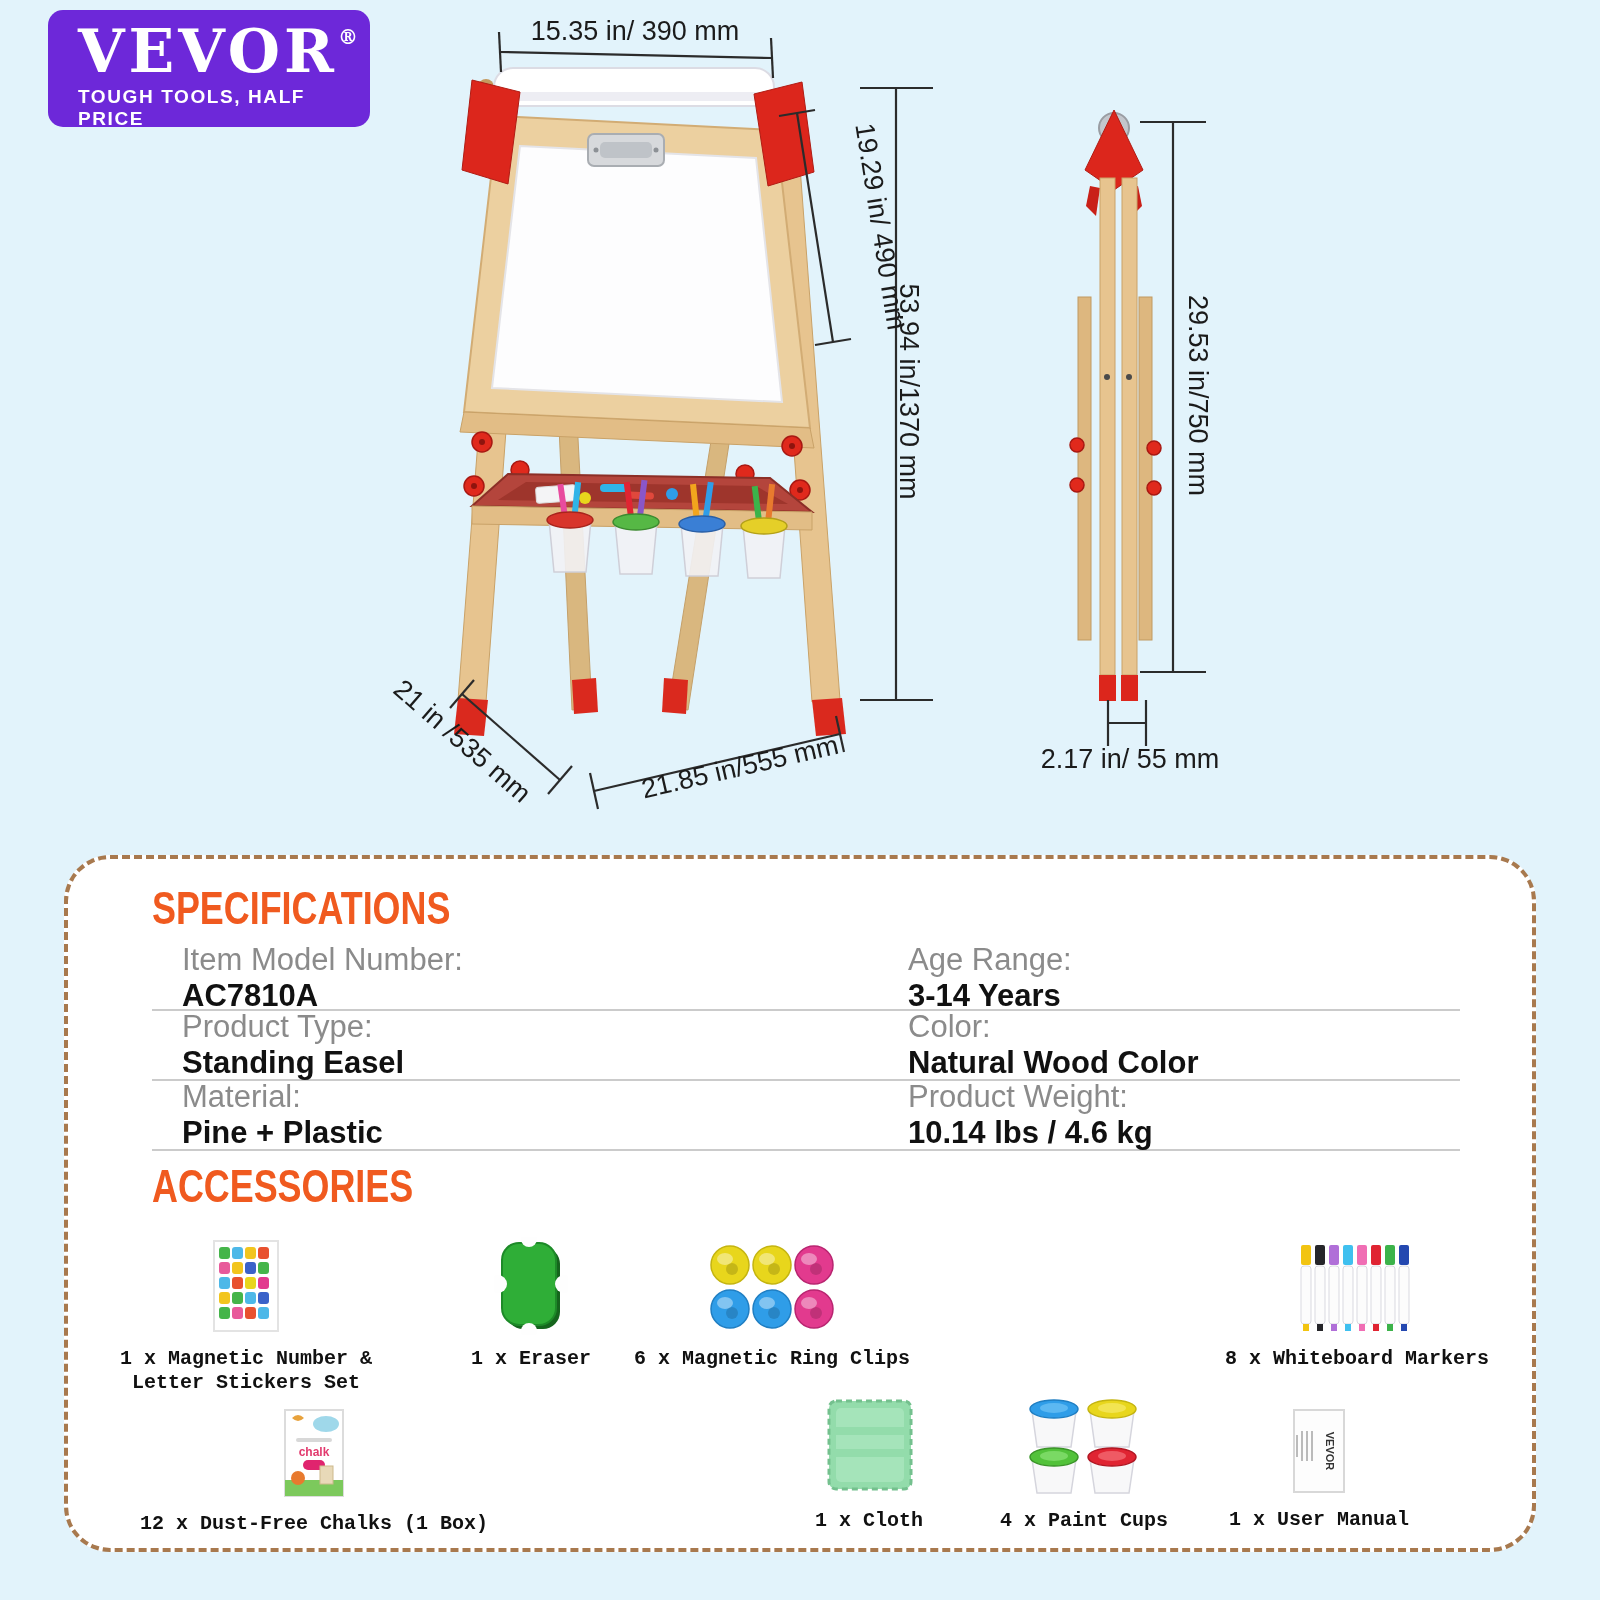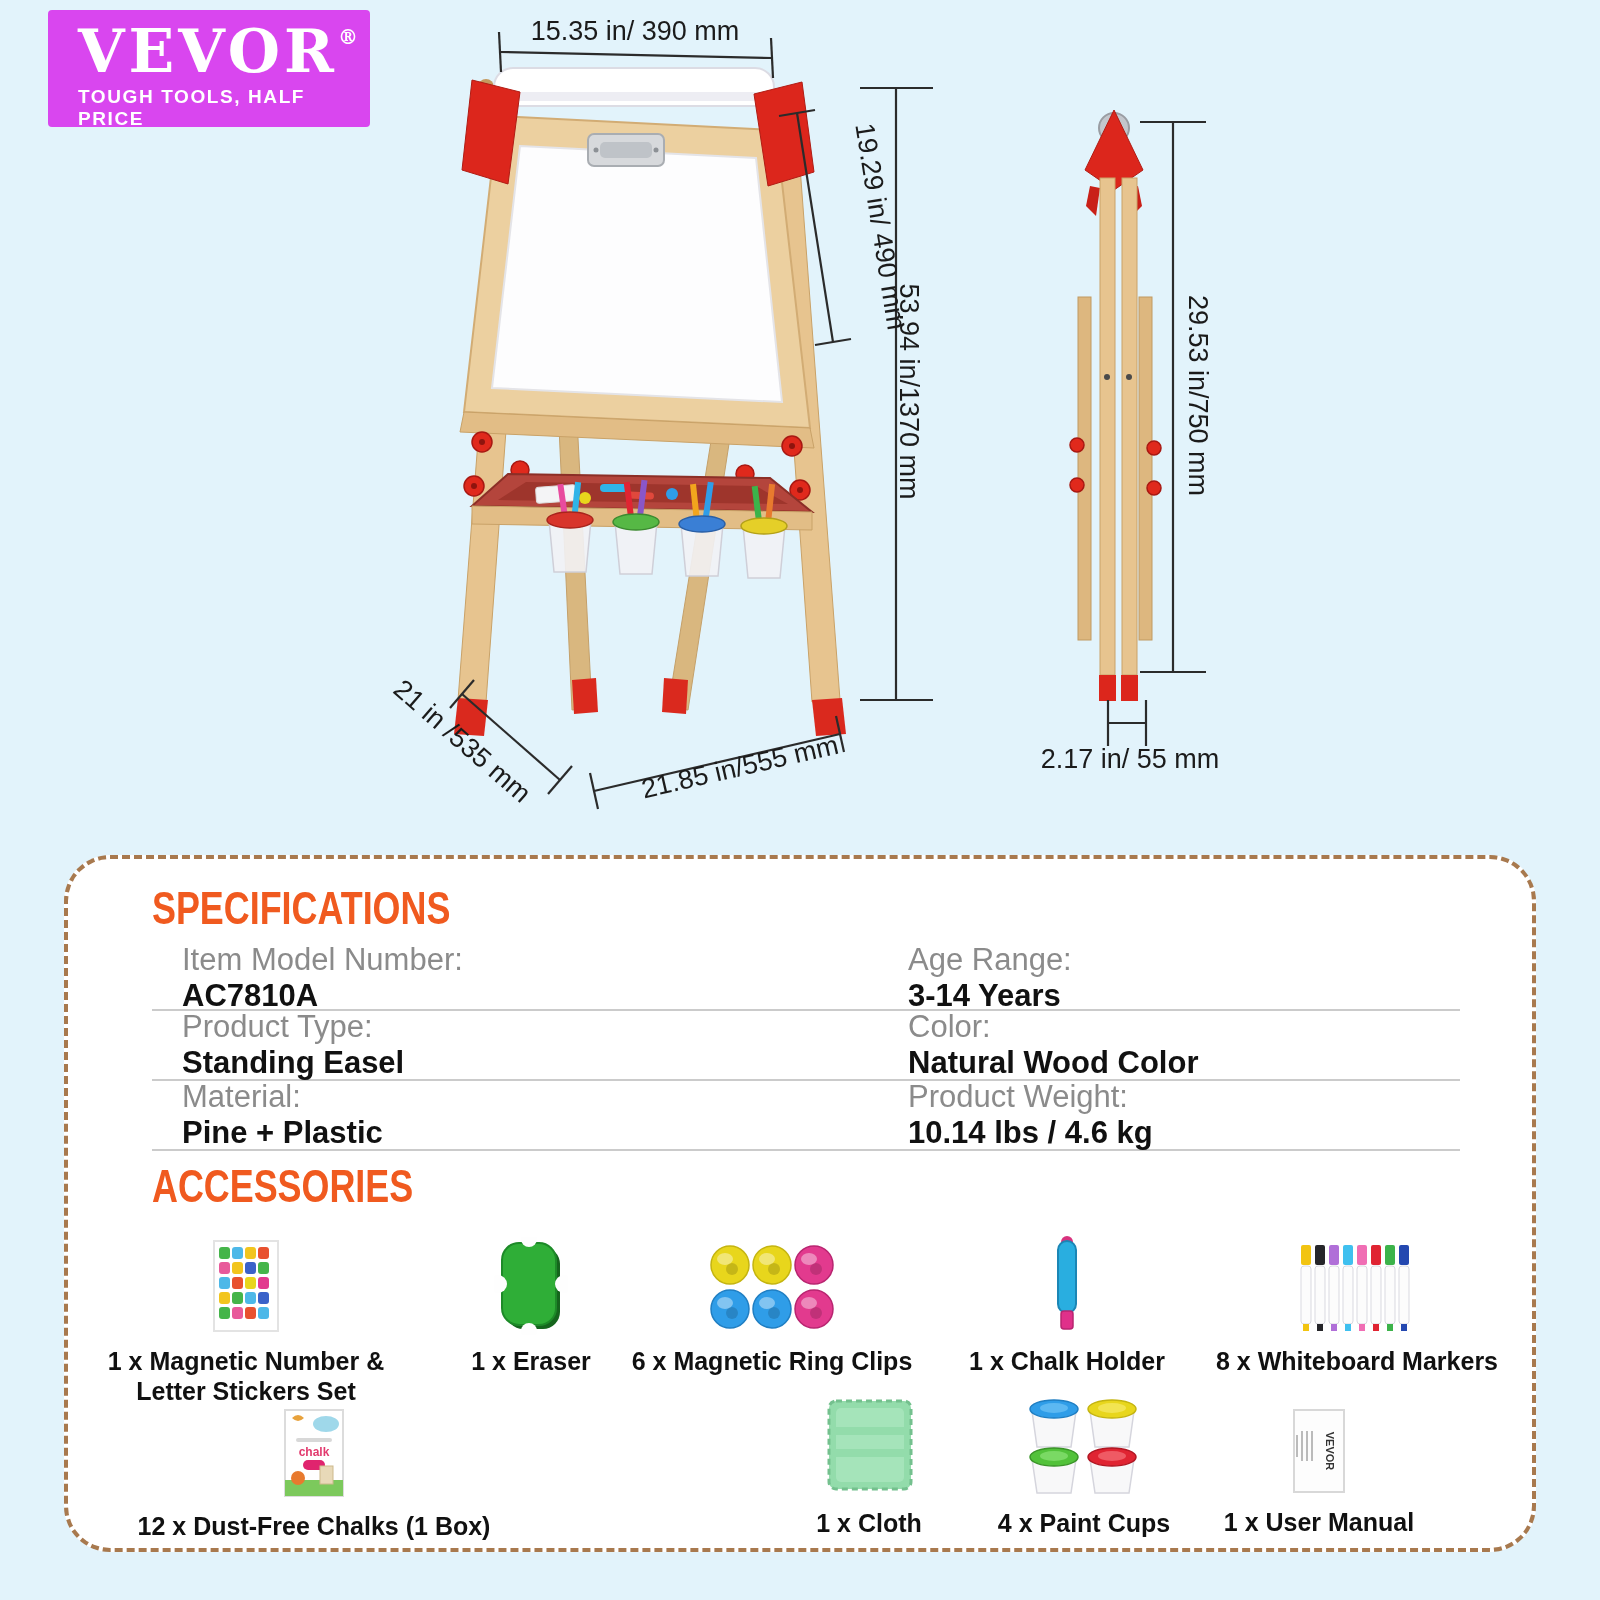--- a/index.html
+++ b/index.html
@@ -4,21 +4,21 @@
 <style>
   html,body{margin:0;padding:0;background:#c8dde8;}
   #stage{
     position:relative;width:1600px;height:1600px;margin:0 auto;
     background:#e2f3fb;overflow:hidden;
     font-family:"Liberation Sans", sans-serif;color:#1b1b1b;
   }
   
   .logo{
     position:absolute;left:48px;top:10px;width:322px;height:117px;
-    background:#d946ef;border-radius:4px;color:#fff;
+    background:#6d28d9;border-radius:15px;color:#fff;
     display:flex;flex-direction:column;justify-content:center;padding-left:30px;box-sizing:border-box;
   }
   .logo .word{
     font-family:"DejaVu Serif", serif;font-weight:800;font-size:60px;line-height:58px;letter-spacing:4px;
   }
   .logo .word sup{font-size:20px;letter-spacing:0;vertical-align:28px;}
   .logo .tagline{font-size:19px;font-weight:700;letter-spacing:1.6px;margin-top:6px;}
   
   .dim-label{
     position:absolute;font-size:27px;color:#1b1b1b;text-align:center;white-space:nowrap;
@@ -40,21 +40,21 @@
   .spec-cell{display:flex;align-items:baseline;flex-direction:column;}
   .spec-cell.left{width:726px;flex:none;}
   .spec-cell.right{flex:1;}
   .spec-label{font-size:31px;color:#8b8b8b;}
   .spec-value{font-size:31px;font-weight:700;color:#111;margin-left:30px;}
   
   .acc-cell{
     position:absolute;display:flex;flex-direction:column;align-items:center;text-align:center;
   }
   .acc-img{height:104px;display:flex;align-items:flex-end;justify-content:center;}
-  .acc-label{margin-top:12px;font-size:25px;font-weight:700;color:#111;line-height:1.18;}
+  .acc-label{margin-top:12px;font-size:20px;font-weight:700;color:#111;line-height:1.18;font-family:Liberation Mono, monospace;}
 </style>
 </head>
 <body>
 
 <div id="stage">
 
   <div class="logo">
     <div class="word"><span>VEVOR</span><sup>®</sup></div>
     <div class="tagline">TOUGH TOOLS, HALF PRICE</div>
   </div>
@@ -308,30 +308,20 @@
               <circle cx="114" cy="30" r="6"></circle>
             <circle cx="30" cy="74" r="6"></circle>
               <circle cx="72" cy="74" r="6"></circle>
               <circle cx="114" cy="74" r="6"></circle>
           </g>
         </svg>
       </div>
       <div class="acc-label">6 x Magnetic Ring Clips</div>
     </div>
 
-    <div class="acc-cell" style="left:879px;top:372px;width:240px;">
-      <div class="acc-img">
-        <svg width="40" height="102" viewBox="0 0 40 102">
-          <circle cx="20" cy="9" r="6" fill="#d8327e"></circle>
-          <rect x="11" y="8" width="18" height="72" rx="9" fill="#29aee0" stroke="#1b86b5" stroke-width="2"></rect>
-          <rect x="14" y="78" width="12" height="18" rx="3" fill="#e0308a" stroke="#b82470" stroke-width="1.5"></rect>
-        </svg>
-      </div>
-      <div class="acc-label">1 x Chalk Holder</div>
-    </div>
 
     <div class="acc-cell" style="left:1109px;top:372px;width:360px;">
       <div class="acc-img">
         <svg width="120" height="96" viewBox="0 0 120 96">
           <g>
             <rect x="4" y="6" width="10" height="20" rx="2" fill="#f2c411"></rect>
               <rect x="4" y="27" width="10" height="58" rx="3" fill="#fcfcfc" stroke="#d9d9e0"></rect>
               <rect x="6" y="85" width="6" height="7" fill="#f2c411"></rect>
             <rect x="18" y="6" width="10" height="20" rx="2" fill="#26262a"></rect>
               <rect x="18" y="27" width="10" height="58" rx="3" fill="#fcfcfc" stroke="#d9d9e0"></rect>

